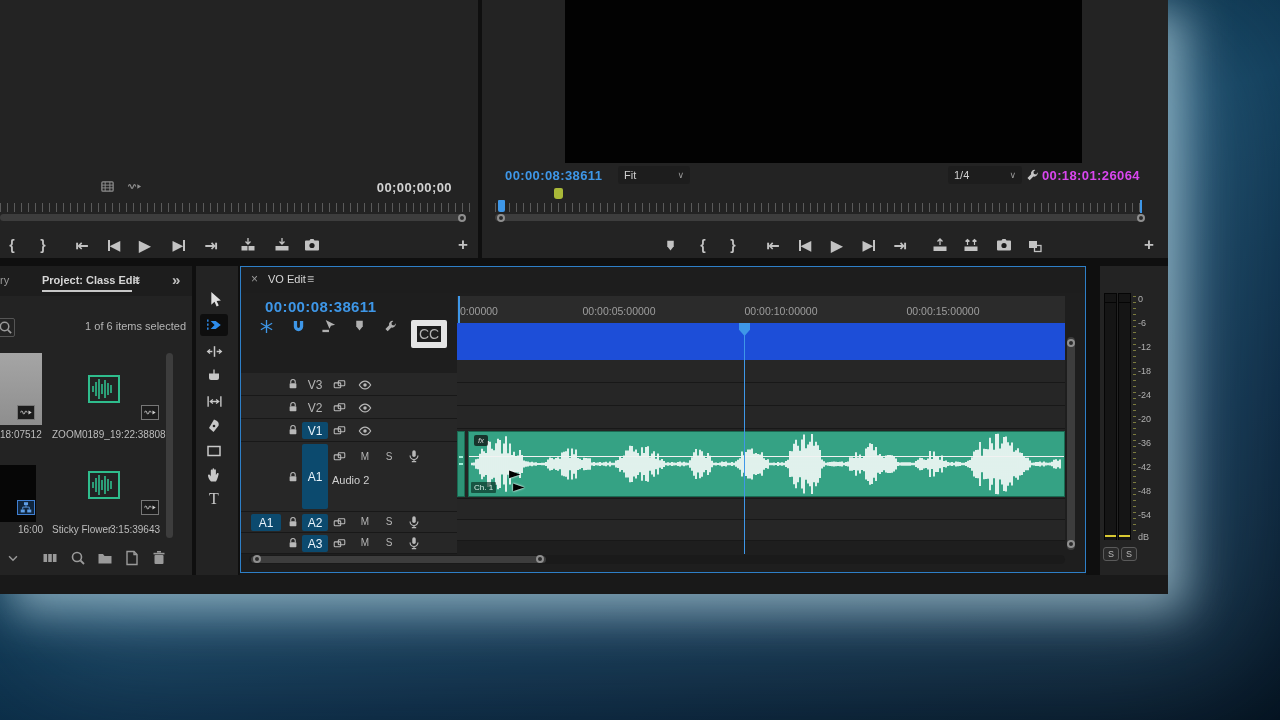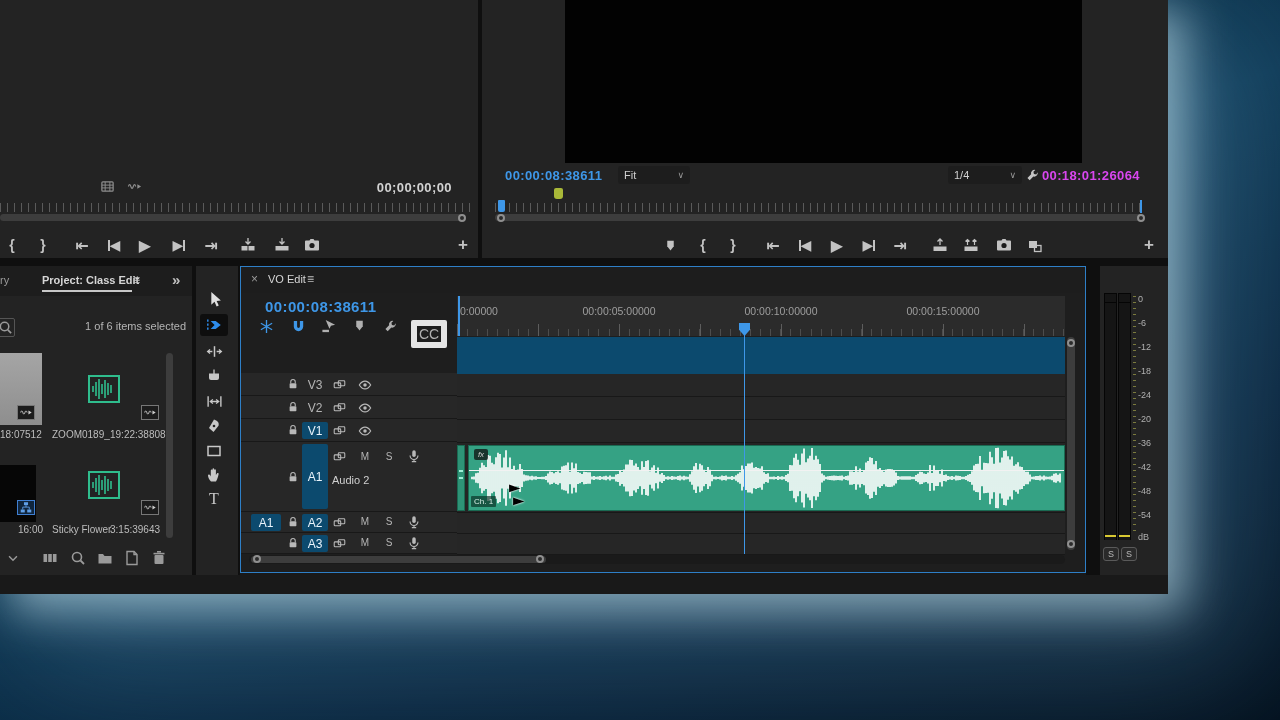--- a/index.html
+++ b/index.html
@@ -525,21 +525,21 @@
     <div style="position:absolute;left:216px;top:29px;width:608px;height:40px;background:#2b2b2b;">
       <div style="position:absolute;left:1px;top:0;width:2px;height:40px;background:#3e97e8;"></div>
       <div style="position:absolute;left:3px;top:9px;font-size:10.5px;color:#9e9e9e;">0:00000</div>
       <div style="position:absolute;left:162px;top:9px;font-size:10.5px;color:#9e9e9e;transform:translateX(-50%);">00:00:05:00000</div>
       <div style="position:absolute;left:324px;top:9px;font-size:10.5px;color:#9e9e9e;transform:translateX(-50%);">00:00:10:00000</div>
       <div style="position:absolute;left:486px;top:9px;font-size:10.5px;color:#9e9e9e;transform:translateX(-50%);">00:00:15:00000</div>
       <div style="position:absolute;left:0;bottom:0;width:608px;height:7px;background:repeating-linear-gradient(90deg,#4d4d4d 0 1px,transparent 1px 10.1px);"></div>
       <div style="position:absolute;left:0;bottom:0;width:608px;height:12px;background:repeating-linear-gradient(90deg,#5d5d5d 0 1px,transparent 1px 81px);"></div>
     </div>
 
-    <div style="position:absolute;left:216px;top:70px;width:608px;height:218px;background:#0c4a6e;">
+    <div style="position:absolute;left:216px;top:56px;width:608px;height:218px;background:#1d4ed8;">
       <div class="row-sep" style="position:absolute;left:0;top:37px;width:608px;height:23px;background:#262626;"></div>
       <div class="row-sep" style="position:absolute;left:0;top:60px;width:608px;height:23px;background:#262626;"></div>
       <div class="row-sep" style="position:absolute;left:0;top:83px;width:608px;height:23px;background:#262626;"></div>
       <div class="row-sep" style="position:absolute;left:0;top:106px;width:608px;height:70px;background:#242424;"></div>
       <div class="row-sep" style="position:absolute;left:0;top:176px;width:608px;height:21px;background:#262626;"></div>
       <div class="row-sep" style="position:absolute;left:0;top:197px;width:608px;height:21px;background:#262626;"></div>
 
       <div style="position:absolute;left:0;top:108px;width:8px;height:66px;background:#2e9377;border:1px solid #1a6a52;box-sizing:border-box;">
         <div style="position:absolute;left:1px;top:24px;width:4px;height:2px;background:#9feed7;"></div>
         <div style="position:absolute;left:1px;top:31px;width:4px;height:2px;background:#9feed7;"></div>

